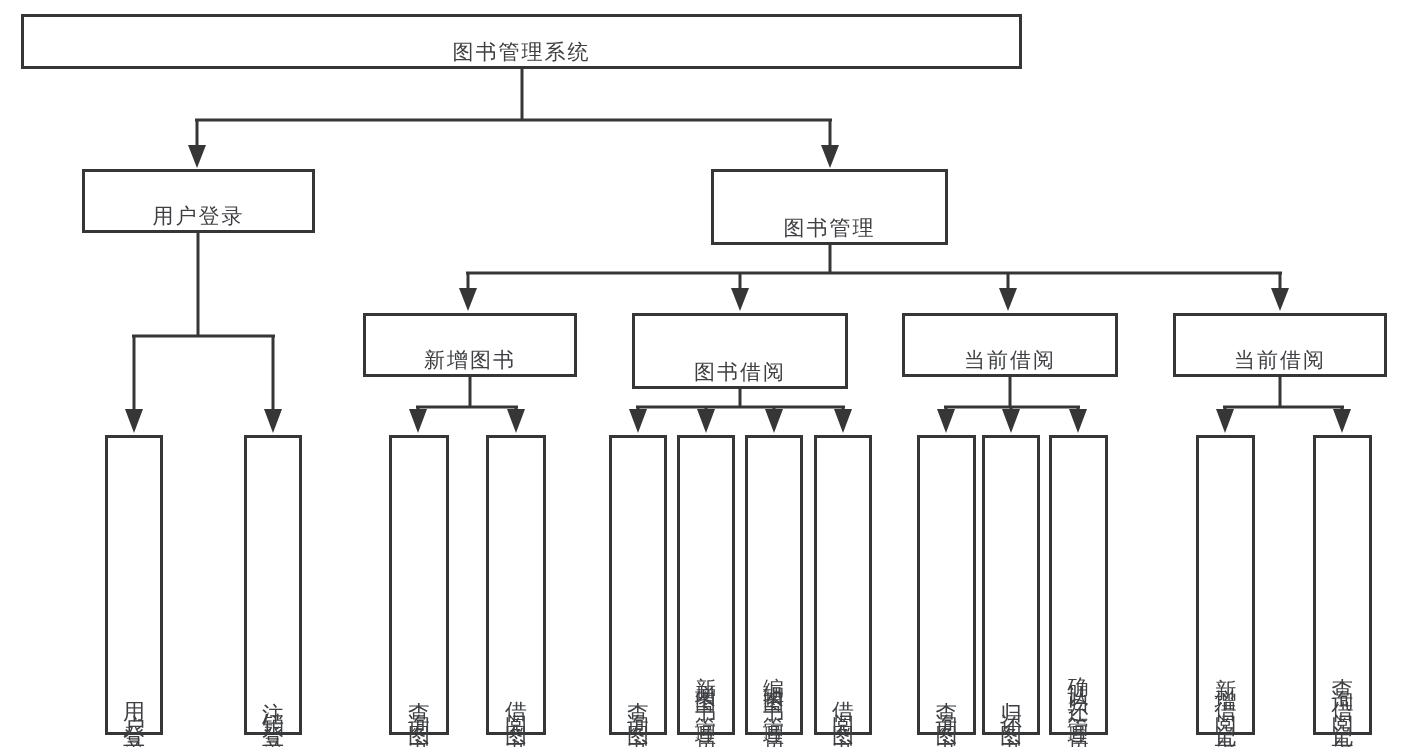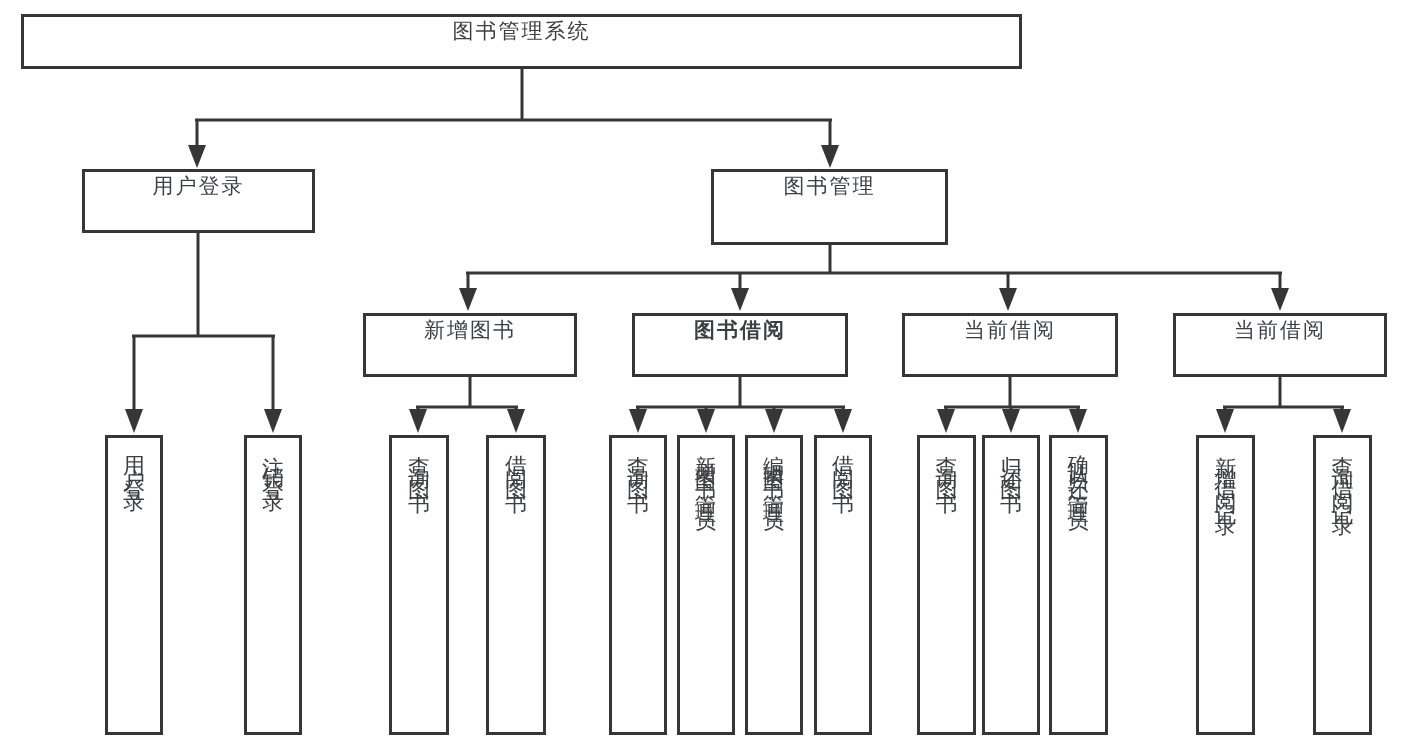--- a/index.html
+++ b/index.html
@@ -24,21 +24,21 @@
     position: absolute;
     left: 0; top: 0;
     z-index: 0;
   }
   .node {
     position: absolute;
     box-sizing: border-box;
     border: 3px solid #363636;
     background: #ffffff;
     display: flex;
-    align-items: flex-start;
+    align-items: flex-end;
     justify-content: center;
     z-index: 1;
     color: #3d3f42;
   }
   .node .lbl {
     font-size: 21px;
     letter-spacing: 2px;
     white-space: nowrap;
   }
   .node.root .lbl {
@@ -159,21 +159,21 @@
   <div class="node" style="left:82px; top:169px; width:233px; height:64px;">
     <span class="lbl">用户登录</span>
   </div>
   <div class="node" style="left:711px; top:169px; width:237px; height:76px;">
     <span class="lbl">图书管理</span>
   </div>
 
   <div class="node" style="left:363px; top:313px; width:214px; height:64px;">
     <span class="lbl">新增图书</span>
   </div>
-  <div class="node" style="left:632px; top:313px; width:216px; height:64px;font-weight:bold;">
+  <div class="node" style="left:632px; top:313px; width:216px; height:76px;">
     <span class="lbl">图书借阅</span>
   </div>
   <div class="node" style="left:902px; top:313px; width:216px; height:64px;">
     <span class="lbl">当前借阅</span>
   </div>
   <div class="node" style="left:1173px; top:313px; width:214px; height:64px;">
     <span class="lbl">当前借阅</span>
   </div>
 
   <div class="node leaf" style="left:105px; top:435px; width:58px; height:300px;">

